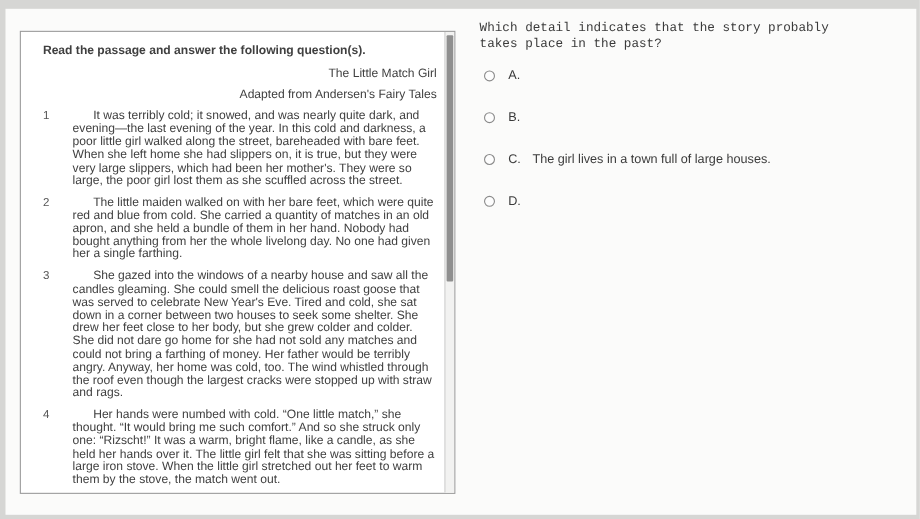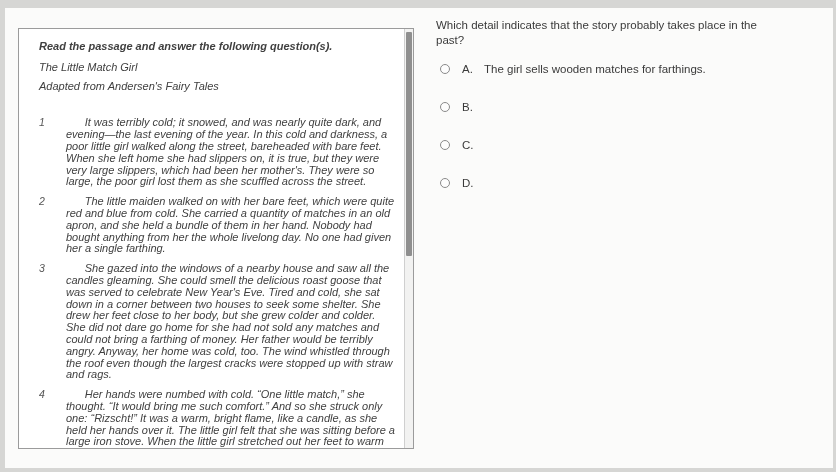--- a/index.html
+++ b/index.html
@@ -17,46 +17,46 @@
   }
 
   
   .passage-panel {
     position:absolute; left:13px; top:20px; width:396px; height:421px;
     background:#ffffff; border:1px solid #9b9b9b; overflow:hidden;
   }
   .passage-inner {
     position:absolute; left:0; top:0; right:10px; bottom:0;
     padding:12px 6px 0 20px;
-    font-size:11px; line-height:11.8px; color:#404040;font-style:italic;
+    font-size:11px; line-height:11.8px; color:#404040;
   }
   .passage-instruction { font-weight:bold; margin-bottom:9px; font-size:11px; }
-  .passage-title { text-align:left; margin-bottom:7px; font-size:11px; }
-  .passage-subtitle { text-align:left; margin-bottom:25px; font-size:11px; }
+  .passage-title { text-align:right; margin-bottom:7px; font-size:11px; }
+  .passage-subtitle { text-align:right; margin-bottom:8px; font-size:11px; }
   .paragraph { display:flex; margin-bottom:8px; }
   .paragraph-number { width:27px; flex:0 0 27px; color:#555; font-size:10.5px; }
   .paragraph-text { flex:1; text-indent:1.7em; }
 
   
   .passage-scrollbar {
     position:absolute; top:0; right:0; bottom:0; width:9px;
     background:#f2f2f1; border-left:1px solid #cfcfcf;
   }
   .scrollbar-thumb {
     position:absolute; top:3px; left:1px; right:1px; height:224px;
     background:#8f8f8f; border-radius:1px;
   }
 
   
   .question-area {
     position:absolute; left:431px; top:10px; width:360px;
   }
   .question-text {
     font-size:11.5px; line-height:15px; color:#3a3a3a;
-    width:336px; margin-bottom:15px;
+    width:336px; margin-bottom:15px;font-family:Liberation Mono, monospace;
   }
   .options { list-style:none; }
   .option-row {
     display:flex; align-items:flex-start; margin-bottom:25px;
     font-size:11.5px; line-height:13px; color:#3a3a3a;
   }
   .option-radio {
     width:10px; height:10px; border:1px solid #8a8a8a; border-radius:50%;
     background:#fdfdfd; margin:1px 12px 0 4px; flex:0 0 10px; cursor:pointer;
   }
@@ -98,29 +98,29 @@
       </div>
     </div>
 
     <div class="question-area">
       <div class="question-text">Which detail indicates that the story probably takes place in the past?</div>
 
       <ul class="options">
         <li class="option-row">
           <span class="option-radio"></span>
           <span class="option-letter">A.</span>
-          <span class="option-text">The girl sells wooden matches for farthings.</span>
         </li>
         <li class="option-row">
           <span class="option-radio"></span>
           <span class="option-letter">B.</span>
         </li>
         <li class="option-row">
           <span class="option-radio"></span>
           <span class="option-letter">C.</span>
+          <span class="option-text">The girl lives in a town full of large houses.</span>
         </li>
         <li class="option-row">
           <span class="option-radio"></span>
           <span class="option-letter">D.</span>
         </li>
       </ul>
     </div>
 
   </div>
 </div>

